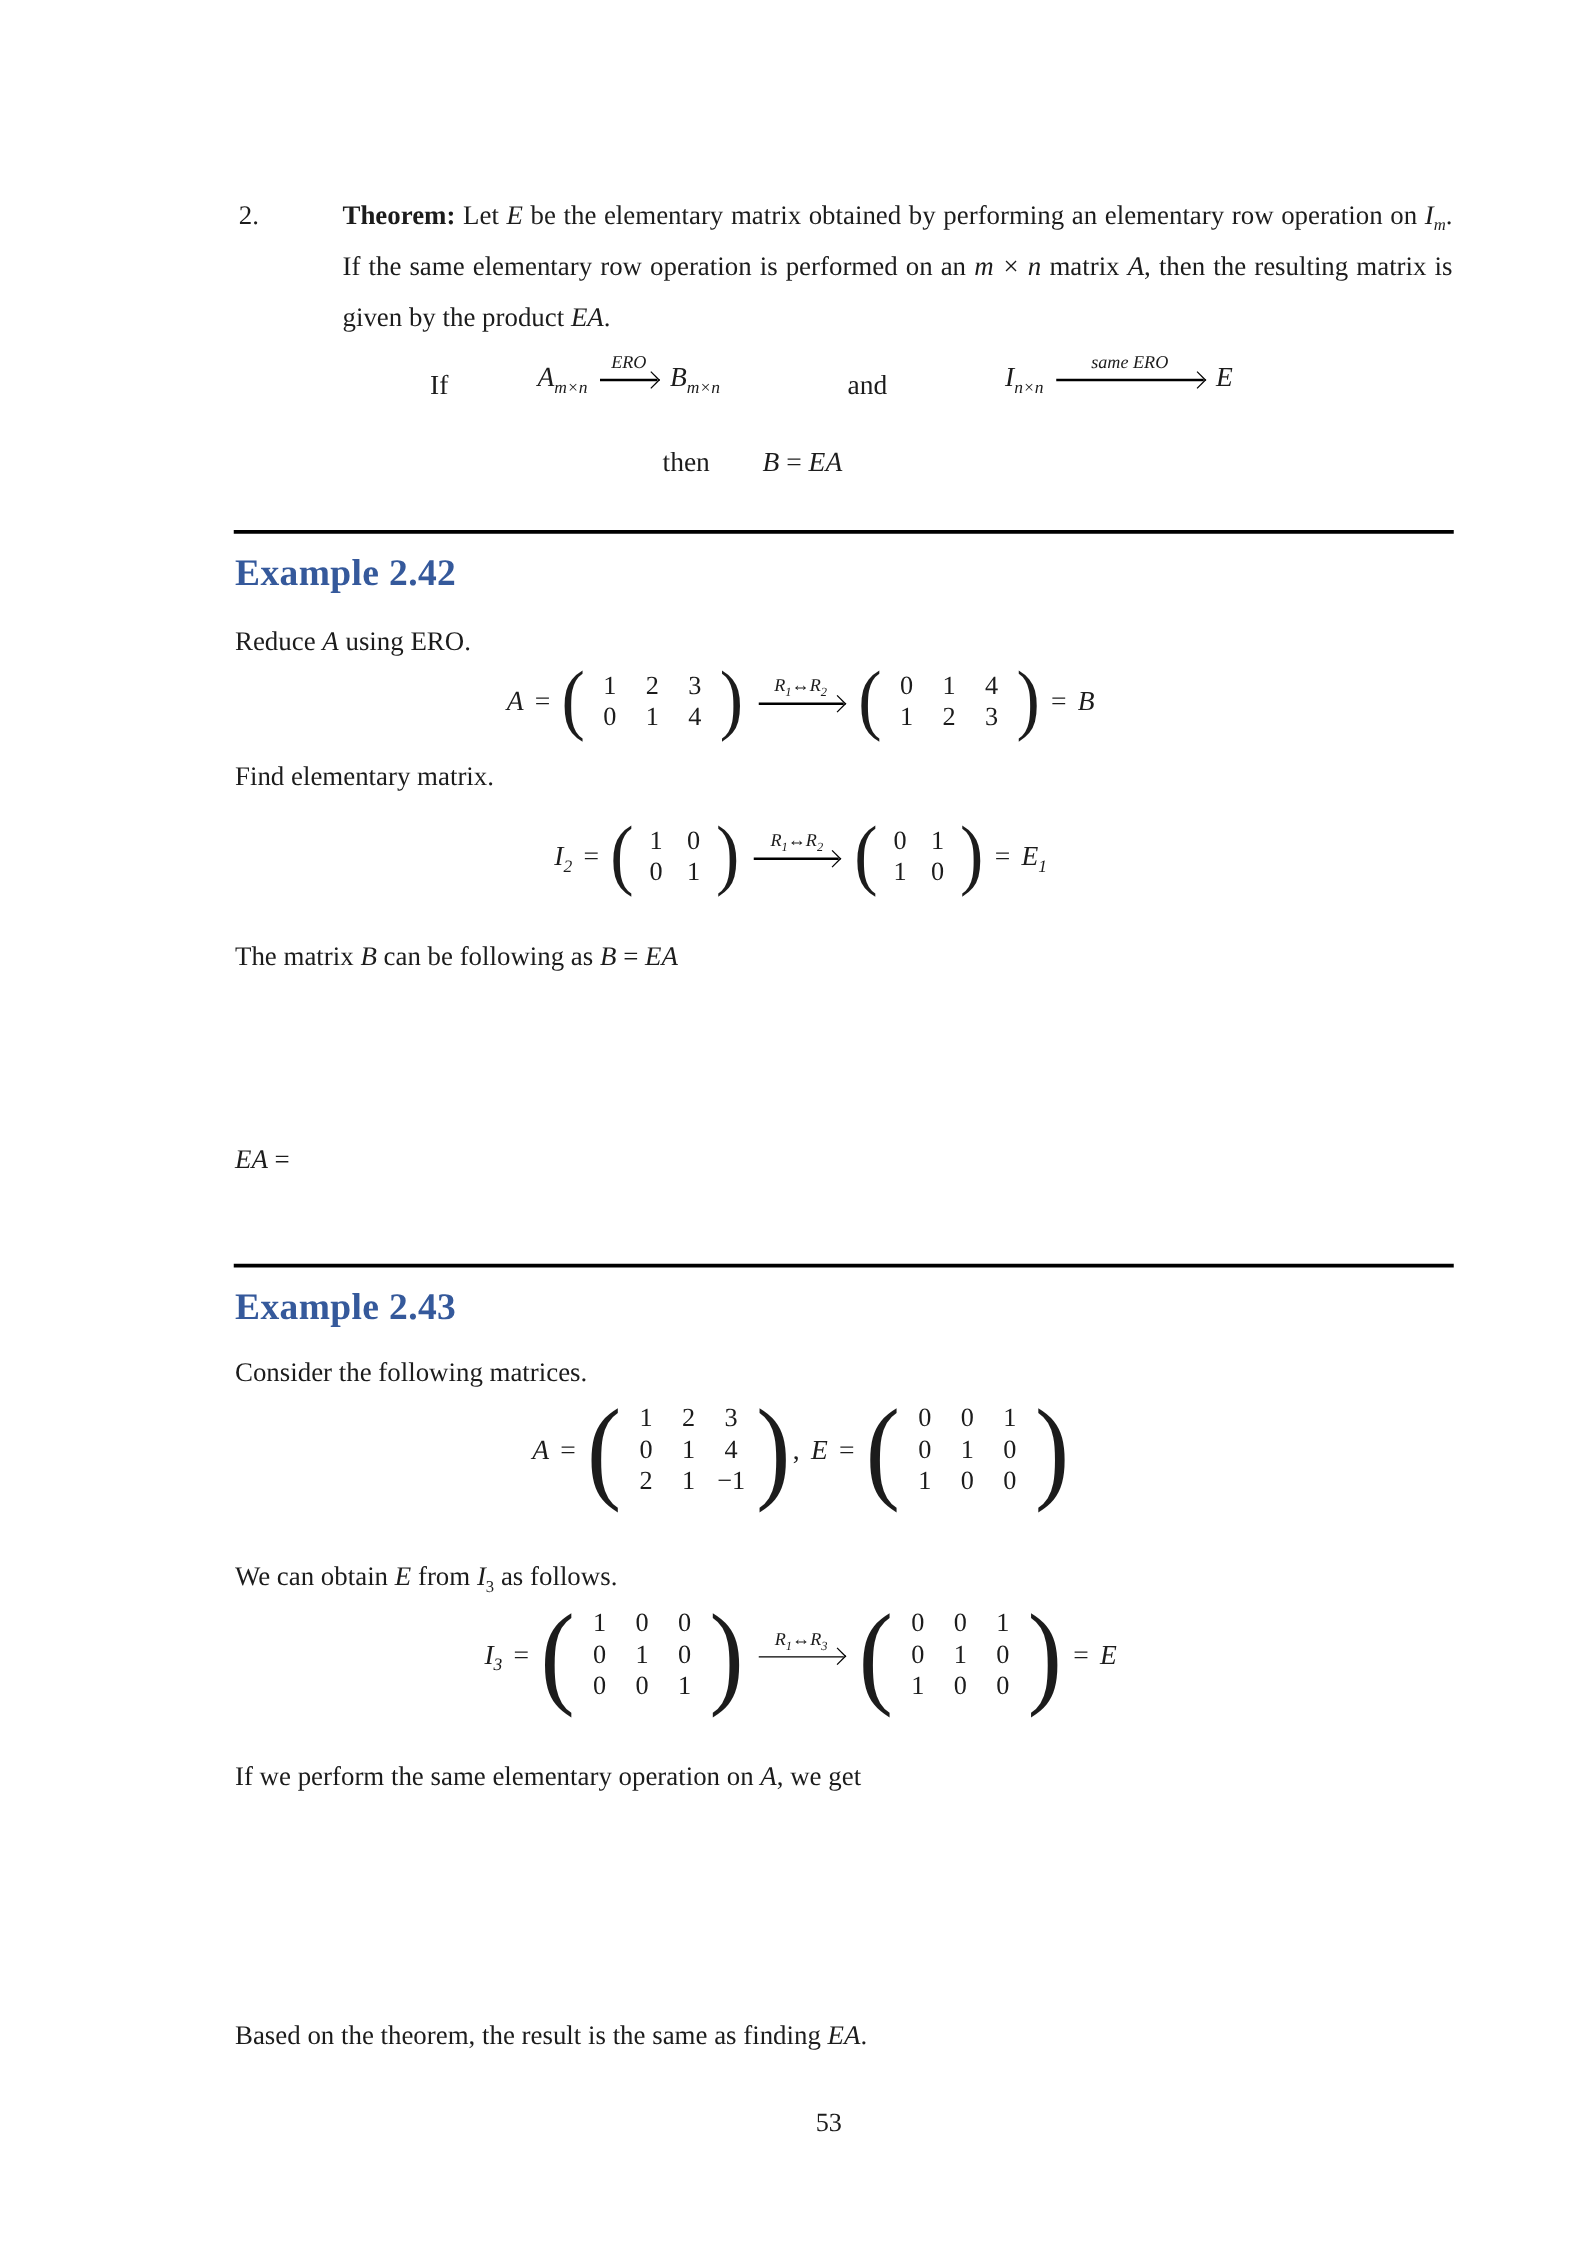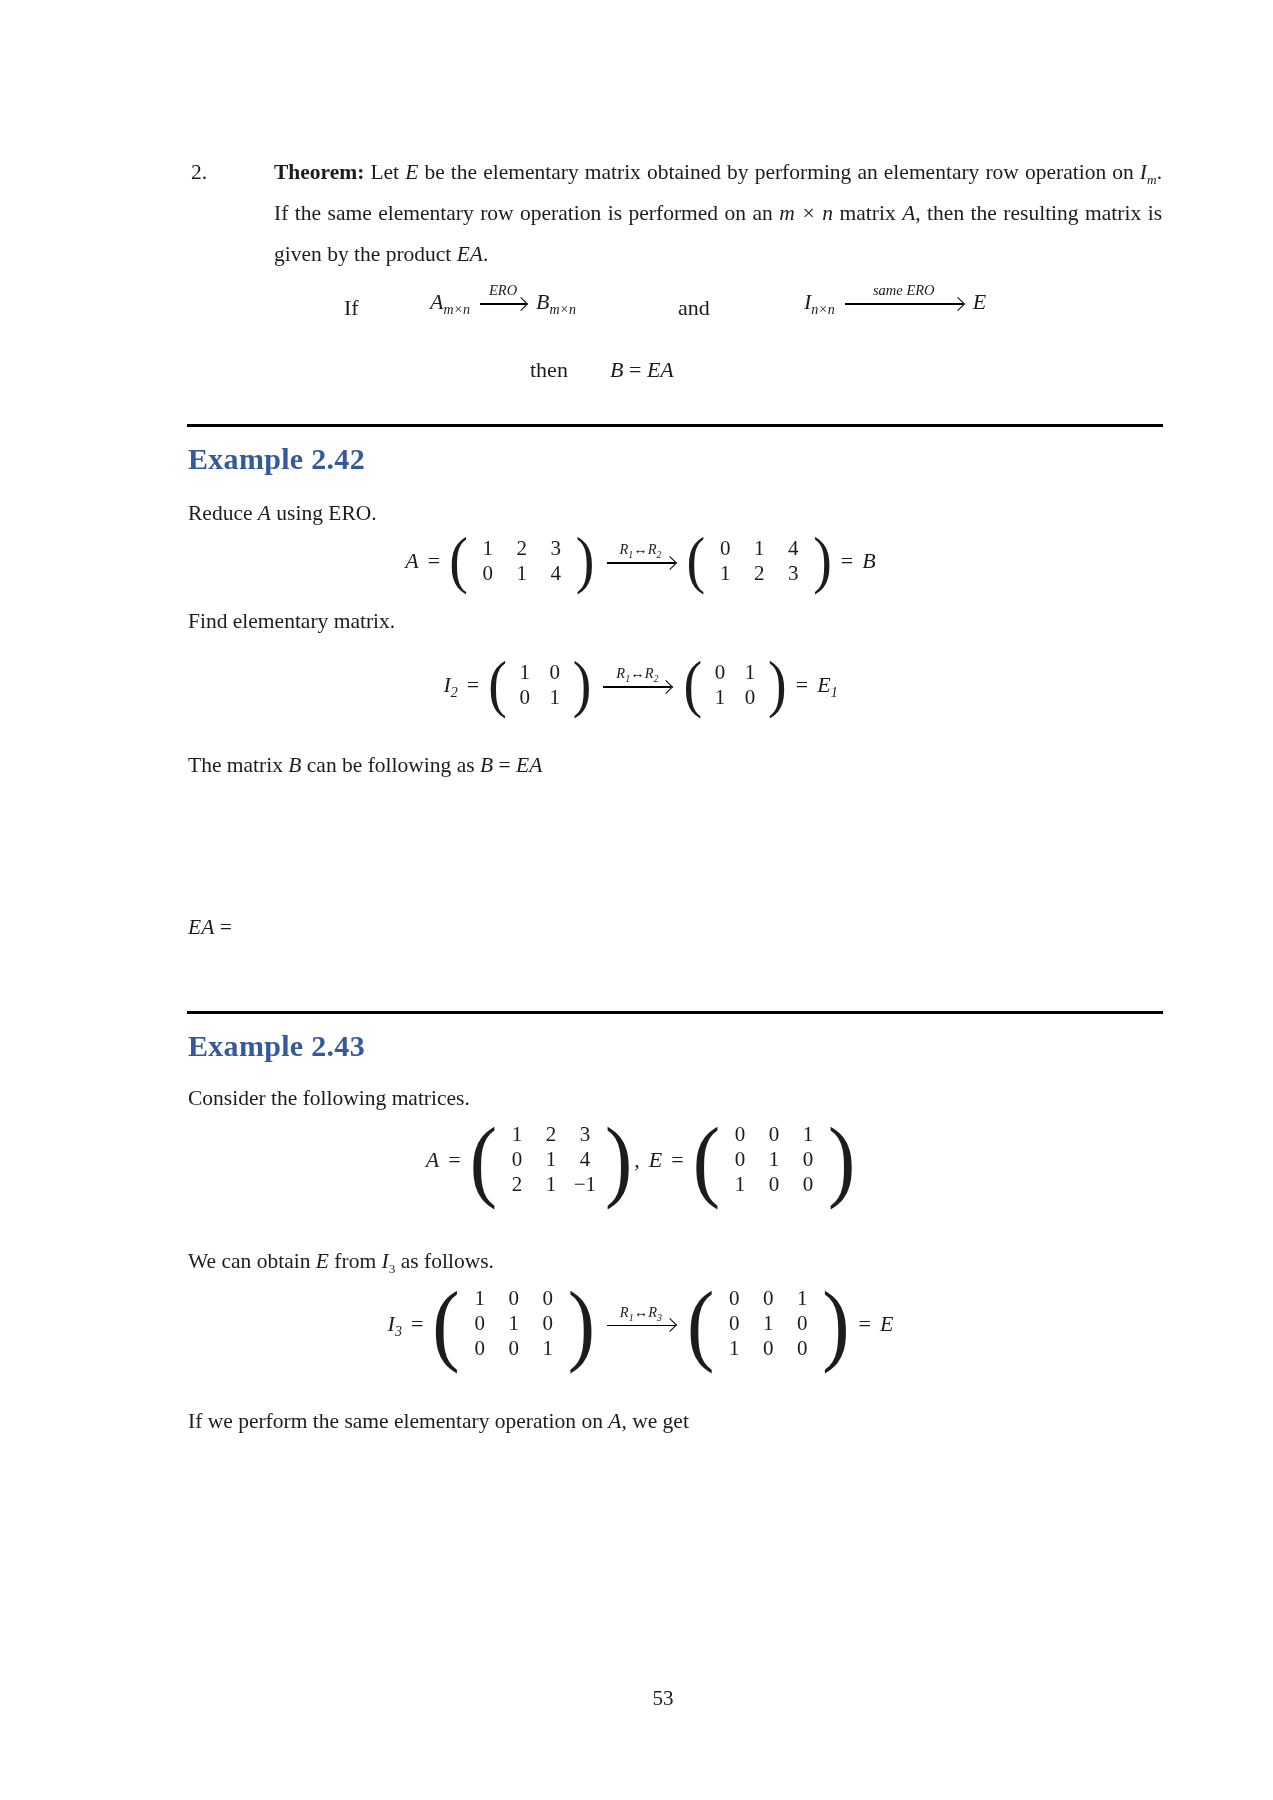--- a/index.html
+++ b/index.html
@@ -307,16 +307,17 @@
           </span>
         <span class="paren paren-r"></span>
       </span>
       <span class="op">=</span>
       <span class="it op">E</span>
     </span>
   </div>
 
   <div class="bodyline" style="top:1409px;"><span>If we perform the same elementary operation on </span><span class="it">A</span><span>, we get</span></div>
 
+  <div class="bodyline" style="top:1616px;"><span>Based on the theorem, the result is the same as finding </span><span class="it">EA</span><span>.</span></div>
 
   <div class="pagenum">53</div>
 
 </div>
 
 </body></html>

